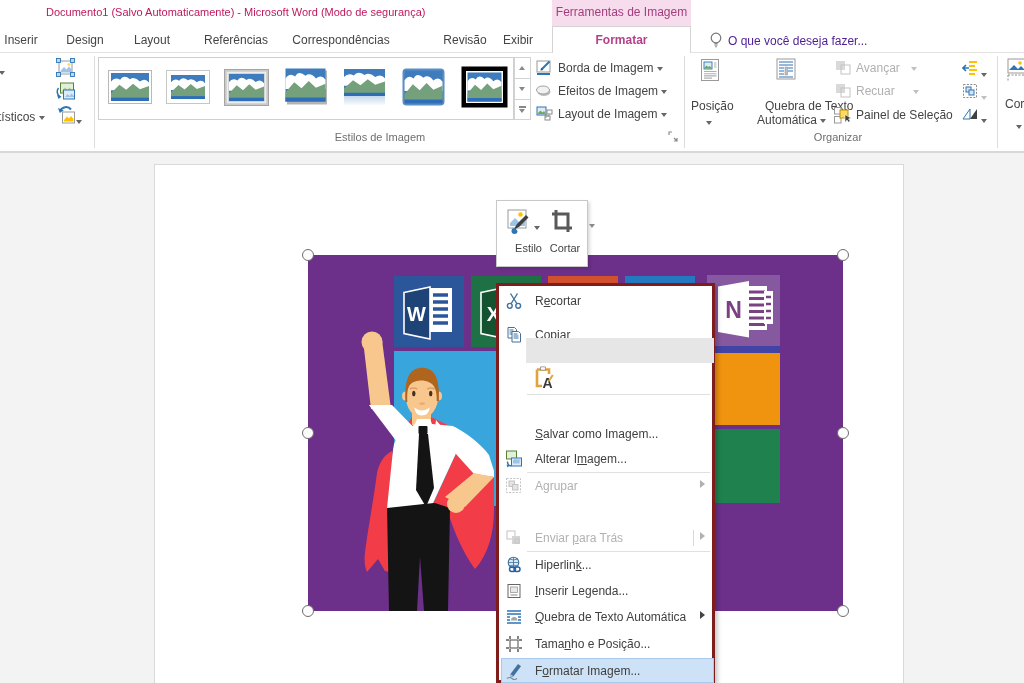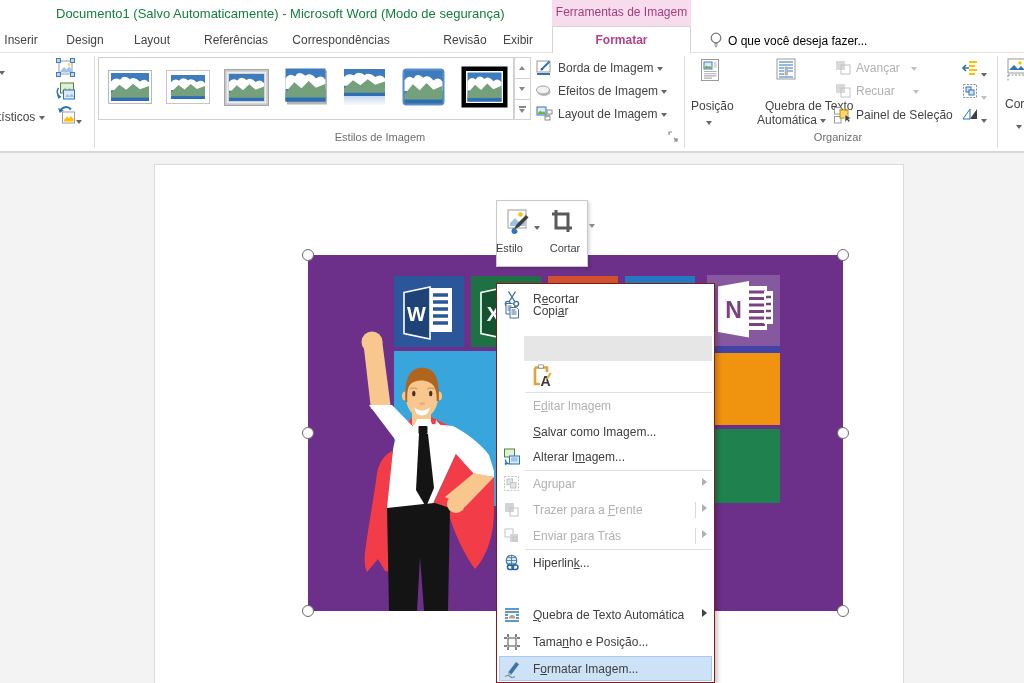--- a/index.html
+++ b/index.html
@@ -17,42 +17,42 @@
   .micon{position:absolute;left:6px;top:4px;width:18px;height:18px;}
   .sub{position:absolute;right:7px;top:7px;width:0;height:0;border-top:4px solid transparent;
        border-bottom:4px solid transparent;border-left:5px solid #444;}
   .sub.dis{border-left-color:#b1b1b1;}
   .vbar{position:absolute;right:18px;top:5px;width:1px;height:16px;background:#d9d9d9;}
   .msep{position:absolute;left:28px;right:2px;height:1px;background:#e0e0e0;}
 </style>
 </head>
 <body>
 
-<div class="abs" style="left:56px;top:6px;font-size:13px;color:#15803d;">Documento1 (Salvo Automaticamente) - Microsoft Word (Modo de segurança)</div>
+<div class="abs" style="left:46px;top:6px;font-size:11px;color:#be185d;">Documento1 (Salvo Automaticamente) - Microsoft Word (Modo de segurança)</div>
 
 <div class="abs" style="left:552px;top:0px;width:139px;height:26px;background:#f6dcec;"></div>
 <div class="abs" style="left:552px;top:5px;width:139px;text-align:center;font-size:12px;color:#a33e7c;">Ferramentas de Imagem</div>
 
 <div class="abs" style="left:0;top:52px;width:1024px;height:1px;background:#e3e3e3;"></div>
 <div class="abs tab" style="left:21px;top:33px;">Inserir</div>
 <div class="abs tab" style="left:85px;top:33px;">Design</div>
 <div class="abs tab" style="left:152px;top:33px;">Layout</div>
 <div class="abs tab" style="left:236px;top:33px;text-align:right;">Referências</div>
 <div class="abs tab" style="left:341px;top:33px;">Correspondências</div>
 <div class="abs tab" style="left:465px;top:33px;">Revisão</div>
 <div class="abs tab" style="left:518px;top:33px;">Exibir</div>
 
 <div class="abs" style="left:552px;top:26px;width:139px;height:27px;background:#fff;border:1px solid #d4d4d4;border-bottom:none;box-sizing:border-box;"></div>
 <div class="abs" style="left:552px;top:33px;width:139px;text-align:center;font-size:12px;font-weight:bold;color:#b5418a;">Formatar</div>
 
 <svg class="abs" style="left:709px;top:32px;" width="14" height="17" viewBox="0 0 14 17">
   <circle cx="7" cy="6" r="4.8" fill="none" stroke="#767676" stroke-width="1.2"></circle>
   <path d="M5.4,11.2 h3.2 M5.4,13 h3.2 M6.2,14.8 h1.6" stroke="#767676" stroke-width="1.1" fill="none"></path>
 </svg>
-<div class="abs" style="left:728px;top:34px;font-size:12px;color:#000000;">O que você deseja fazer...</div>
+<div class="abs" style="left:728px;top:34px;font-size:12px;color:#4c1d95;">O que você deseja fazer...</div>
 
 <div class="abs" style="left:0;top:151px;width:1024px;height:2px;background:#d8d8d8;"></div>
 
 <div class="abs" style="left:-1px;top:63px;"><span class="caret"></span></div>
 <div class="abs ribtxt" style="left:-2px;top:110px;">tísticos <span class="caret"></span></div>
 
 <svg class="abs" style="left:56px;top:58px;" width="19" height="19" viewBox="0 0 19 19">
   <rect x="3" y="3" width="13" height="13" fill="#fff" stroke="#9a9a9a"></rect>
   <path d="M4.5,13 l3.5-4 2.5,2.5 2.5-3 3,3.5 v2.5 h-11.5 Z" fill="#9dc3e6"></path>
   <circle cx="13" cy="6.5" r="1.6" fill="#ffd966"></circle>
@@ -336,59 +336,56 @@
   <rect x="1" y="1" width="18" height="18" fill="#fff" stroke="#9a9a9a"></rect>
   <circle cx="13.5" cy="5.5" r="2.2" fill="#ffc000"></circle>
   <path d="M3,14 l5-5 4,4 3-3 3,3 v4 H3 Z" fill="#9dc3e6"></path>
   <path d="M19,6 L10,15 l-2.5,4 1,1 4-2.5 L21.5,8.5 Z" fill="#404040"></path>
   <path d="M7.5,19 a3,3 0 1 0 3,3 l-1.5-2Z" fill="#2e75b6"></path>
 </svg>
 <div class="abs" style="left:534px;top:218px;"><span class="caret"></span></div>
 <svg class="abs" style="left:551px;top:209px;" width="22" height="24" viewBox="0 0 22 24">
   <path d="M5,1 V19 H21 M1,5 H17 V23" stroke="#595959" stroke-width="3" fill="none"></path>
 </svg>
-<div class="abs" style="left:496px;top:242px;width:46px;text-align:left;font-size:11px;color:#444;">Estilo</div>
+<div class="abs" style="left:496px;top:242px;width:46px;text-align:right;font-size:11px;color:#444;">Estilo</div>
 <div class="abs" style="left:542px;top:242px;width:46px;text-align:center;font-size:11px;color:#444;">Cortar</div>
 <div class="abs" style="left:589px;top:216px;"><span class="caret" style="border-top-color:#8a8a8a;"></span></div>
 
-<div class="abs" id="ctxmenu" style="left:496px;top:283px;width:219px;height:400px;background:#fff;border:1px solid #7f1d1d;box-sizing:border-box;box-shadow:3px 3px 4px rgba(0,0,0,0.2);">
+<div class="abs" id="ctxmenu" style="left:496px;top:283px;width:219px;height:400px;background:#fff;border:3px solid #7f1d1d;box-sizing:border-box;box-shadow:3px 3px 4px rgba(0,0,0,0.2);">
     <div class="menuitem" style="top:2px;">
       <svg class="micon" viewBox="0 0 18 18">
         <g stroke="#41719c" fill="none" stroke-width="1.4">
 <path d="M12.5,1.5 L6.2,11.5 M5.5,1.5 L11.8,11.5"></path>
 <circle cx="4.8" cy="13.8" r="2.4"></circle>
           <circle cx="13.2" cy="13.8" r="2.4"></circle>
         </g>
       </svg>
       <span class="txt" style="">R<u>e</u>cortar</span>
     </div>
-<div class="menuitem" style="top:14px;">
+<div class="menuitem" style="top:36px;">
       <svg class="micon" viewBox="0 0 18 18">
         <g stroke="#41719c" fill="#fff" stroke-width="1">
 <path d="M3,1.5 h6.5 l2,2 V12 H3 Z"></path>
           <path d="M4.5,4 h4 M4.5,6 h5 M4.5,8 h5"></path>
 <path d="M7,5.5 h6.5 l2,2 V16 H7 Z"></path>
           <path d="M8.5,8 h4 M8.5,10 h5 M8.5,12 h5"></path>
         </g>
       </svg>
       <span class="txt" style="">Copi<u>a</u>r</span>
     </div>
 <div class="abs" style="left:27px;top:52px;width:188px;height:25px;background:#e6e6e6;"></div>
 <div class="menuitem" style="top:78px;">
       <svg style="position:absolute;left:35px;top:2px;width:20px;height:23px;" viewBox="0 0 20 23">
 <path d="M3,3.5 H15 V8 M3,3.5 V20 H8" fill="none" stroke="#e0a33e" stroke-width="2.6"></path>
 <rect x="6" y="0.5" width="6" height="4" rx="1" fill="#8a8a8a"></rect>
 <rect x="6.8" y="1.2" width="4.4" height="2.6" rx="0.8" fill="#fff"></rect>
 <text x="13.5" y="22" font-size="14" font-weight="bold" fill="#3a3a3a" text-anchor="middle" font-family="Liberation Sans">A</text>
 <path d="M18,8.5 l1.6,1.1 -3.6,5.4 -2.2,0.9 0.6,-2.2 Z" fill="#e0a33e"></path>
       </svg>
     </div>
-<div class="menuitem dis" style="top:109px;">
-      <span class="txt" style="">E<u>d</u>itar Imagem</span>
-    </div>
 <div class="menuitem" style="top:135px;">
       <span class="txt" style=""><u>S</u>alvar como Imagem...</span>
     </div>
 <div class="menuitem" style="top:160px;">
       <svg class="micon" viewBox="0 0 18 18">
 <rect x="1.5" y="1" width="10" height="8" fill="#e2efda" stroke="#548235"></rect>
 <rect x="6.5" y="8" width="10" height="8" fill="#deebf7" stroke="#2e75b6"></rect>
 <path d="M8,10.5 l2.6-2.2 1.8,1.6 2.2-1.8 v5.4 H8 Z" fill="#9dc3e6"></path>
 <path d="M2.5,11.5 a4.5,4.5 0 0 0 3.5,4.5" stroke="#2e75b6" stroke-width="1.4" fill="none"></path>
 <path d="M1.5,14.5 l1,3 2.2-2 Z" fill="#2e75b6"></path>
@@ -397,47 +394,46 @@
     </div>
 <div class="menuitem dis" style="top:187px;">
       <svg class="micon" viewBox="0 0 18 18">
 <rect x="1.5" y="1.5" width="14" height="14" fill="none" stroke="#c3c3c3" stroke-dasharray="2 1.4"></rect>
 <rect x="4" y="4" width="5.5" height="5.5" fill="#e4e4e4" stroke="#c3c3c3"></rect>
 <rect x="7.5" y="7.5" width="5.5" height="5.5" fill="#e4e4e4" stroke="#c3c3c3"></rect>
       </svg>
       <span class="txt" style="">A<u>g</u>rupar</span>
       <span class="sub dis"></span>
     </div>
-<div class="menuitem dis" style="top:213px;">
-      <svg class="micon" viewBox="0 0 18 18">
-<rect x="2" y="2" width="9" height="9" fill="#d4d4d4"></rect>
-<rect x="7" y="7" width="8" height="8" fill="none" stroke="#c3c3c3"></rect>
-      </svg>
-      <span class="txt" style="">Trazer para a <u>F</u>rente</span>
-      <span class="vbar"></span>
-      <span class="sub dis"></span>
-    </div>
 <div class="menuitem dis" style="top:239px;">
       <svg class="micon" viewBox="0 0 18 18">
 <rect x="2" y="2" width="8" height="8" fill="none" stroke="#c3c3c3"></rect>
 <rect x="7" y="7" width="8" height="8" fill="#d4d4d4"></rect>
 <rect x="10" y="10" width="4" height="4" fill="none" stroke="#c3c3c3"></rect>
       </svg>
       <span class="txt" style="">Enviar <u>p</u>ara Trás</span>
       <span class="vbar"></span>
       <span class="sub dis"></span>
     </div>
 <div class="menuitem" style="top:266px;">
       <svg class="micon" viewBox="0 0 18 18">
 <circle cx="8.5" cy="6.5" r="5.3" fill="#dbe8f5" stroke="#41719c" stroke-width="1.1"></circle>
 <path d="M3.4,6.5 h10.2 M8.5,1.3 v10.4 M4.5,3 a9,9 0 0 0 8,0 M4.5,10 a9,9 0 0 1 8,0" stroke="#41719c" stroke-width="0.8" fill="none"></path>
 <rect x="4.5" y="11" width="6" height="4.4" rx="2.2" fill="none" stroke="#2460a8" stroke-width="1.5"></rect>
 <rect x="9" y="11" width="6" height="4.4" rx="2.2" fill="none" stroke="#2460a8" stroke-width="1.5"></rect>
       </svg>
       <span class="txt" style="">Hiperlin<u>k</u>...</span>
+    </div>
+<div class="menuitem" style="top:292px;">
+      <svg class="micon" viewBox="0 0 18 18">
+<rect x="3" y="2.5" width="12" height="13" fill="#fff" stroke="#666"></rect>
+<rect x="5.5" y="5" width="7" height="5.5" fill="#e8e8e8" stroke="#9a9a9a" stroke-width="0.8"></rect>
+<path d="M5.5,13 h7" stroke="#9a9a9a" stroke-width="1.2"></path>
+      </svg>
+      <span class="txt" style=""><u>I</u>nserir Legenda...</span>
     </div>
 <div class="menuitem" style="top:318px;">
       <svg class="micon" viewBox="0 0 18 18">
 <path d="M2,3 h14 M2,6 h14 M2,15 h14" stroke="#2e75b6" stroke-width="1.6"></path>
 <path d="M2,9 h3 M13,9 h3 M2,12 h3 M13,12 h3" stroke="#2e75b6" stroke-width="1.6"></path>
 <path d="M6,12.5 a3.2,3.5 0 0 1 6.4,0 Z" fill="#a6a6a6"></path>
       </svg>
       <span class="txt" style=""><u>Q</u>uebra de Texto Automática</span>
       <span class="sub"></span>
     </div>

